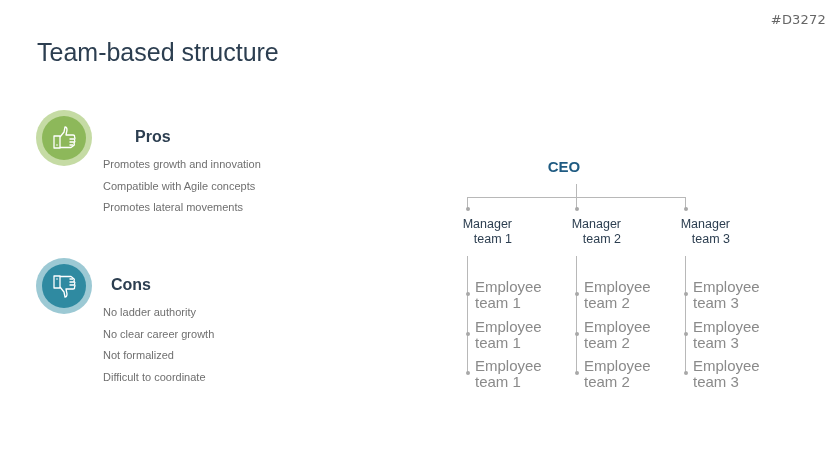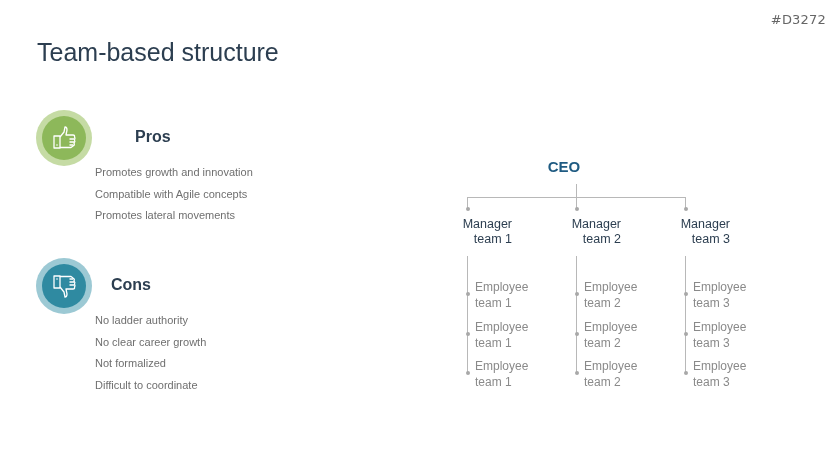--- a/index.html
+++ b/index.html
@@ -31,39 +31,39 @@
   .badge.cons .inner { background: #2f8aa1; }
   .badge svg { width: 28px; height: 28px; }
 
   .section-heading {
     position: absolute; left: 111px;
     font-size: 16px; font-weight: bold; color: #2c3e50;
   }
   .section-heading.pros { top: 128px; margin-left: 24px; }
   .section-heading.cons { top: 276px; }
 
-  .bullet-list { position: absolute; left: 95px; list-style: none; margin-top: 8px; }
+  .bullet-list { position: absolute; left: 103px; list-style: none; }
   .bullet-list.pros { top: 157px; }
   .bullet-list.cons { top: 305px; }
   .bullet-list li {
     font-size: 11px; color: #6f6f6f; height: 21.5px; line-height: 14px;
   }
 
   
   .org { position: absolute; left: 0; top: 0; width: 836px; height: 470px; }
   .ceo {
     position: absolute; left: 524px; width: 80px; top: 158px; text-align: center;
     font-size: 15px; font-weight: bold; color: #1f5b82;
   }
   .manager {
     position: absolute; width: 90px; text-align: right; top: 217px;
     font-size: 12.5px; font-weight: normal; color: #2c3e50; line-height: 15px;
   }
   .employee {
-    position: absolute; font-size: 12px; color: #8a8a8a; line-height: 16px;
+    position: absolute; font-size: 15px; color: #8a8a8a; line-height: 16px;
   }
   .line { position: absolute; background: #b8b8b8; }
   .dot { position: absolute; width: 4px; height: 4px; border-radius: 50%; background: #a8a8a8; }
 </style>
 </head>
 <body>
 
 <div class="slide-id">#D3272</div>
 <h1 class="title">Team-based structure</h1>
 

